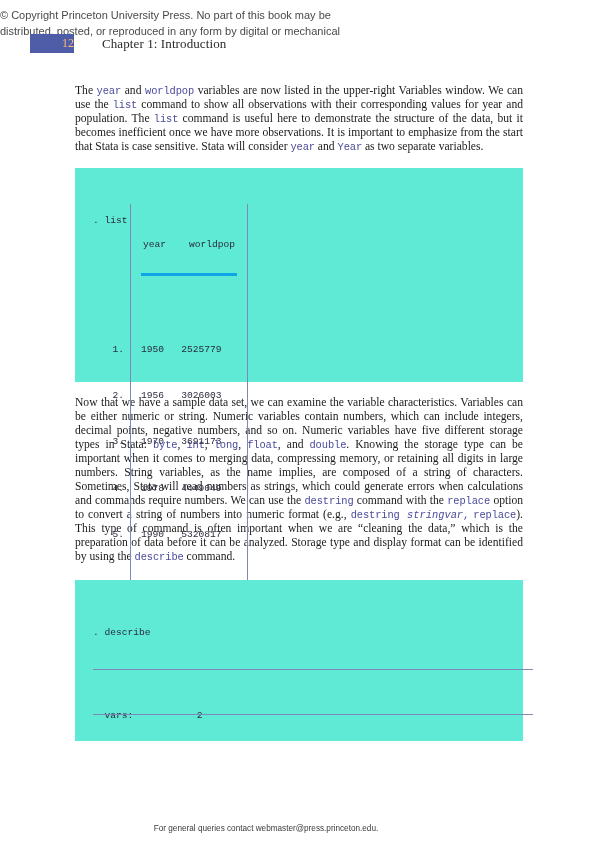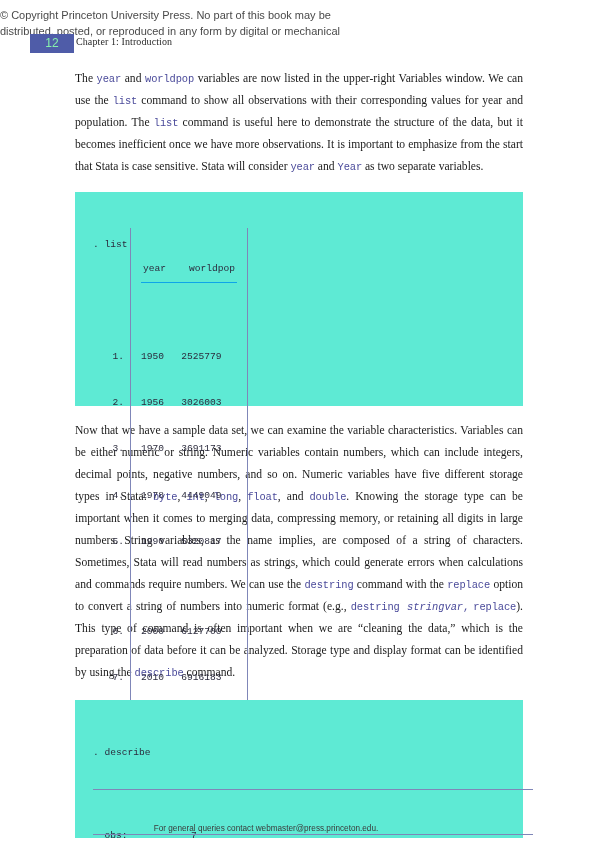--- a/index.html
+++ b/index.html
@@ -41,45 +41,45 @@
     width: 540px;
     height: 20px;
   }
   .folio-box {
     position: absolute;
     left: 0;
     top: 0;
     width: 44px;
     height: 19px;
     background: #4f5ca8;
-    color: #86efac;
-    font-family: Liberation Sans, sans-serif;
+    color: #fdba74;
+    font-family: Liberation Serif, serif;
     font-size: 12px;
     line-height: 19px;
-    text-align: center;
+    text-align: right;
   }
   .chaptitle {
     position: absolute;
-    left: 46px;
+    left: 72px;
     top: 2px;
-    font-size: 10px;
+    font-size: 13px;
     color: #2a2a2a;
     letter-spacing: 0.1px;
   }
   
   .content {
     position: absolute;
     left: 75px;
     top: 68px;
     width: 448px;
   }
   p.body {
-    margin: 0 0 0 0;
+    margin: 16px 0 0 0;
     font-size: 11.6px;
-    line-height: 22px;
+    line-height: 14px;
     text-align: justify;
     text-justify: inter-word;
     hyphens: auto;
   }
   code, .mono {
     font-family: "Liberation Mono", monospace;
     font-size: 10.4px;
     color: #4a4a9a;
     letter-spacing: -0.1px;
   }
@@ -107,42 +107,42 @@
   }
   .listtable {
     position: absolute;
     left: 55px;
     top: 36px;
     border-left: 1px solid #7f86b8;
     border-right: 1px solid #7f86b8;
     padding: 0 10px;
   }
   .listtable .hdr {
-    border-bottom: 1px solid #0ea5e9;
-    padding: 2px 2px 6px 2px;
+    border-bottom: 3px solid #0ea5e9;
+    padding: 2px 2px 21px 2px;
   }
   .listtable .rows {
     padding-top: 4px;
   }
   .rowline {
     white-space: pre;
   }
   .rownum {
     display: inline-block;
     width: 30px;
     text-align: right;
     margin-left: -47px;
     margin-right: 17px;
   }
   .gap {
     height: 13px;
   }
   .describeblock {
     margin-top: 16px;
-    height: 138px;
+    height: 161px;
     position: relative;
     padding: 14px 0 0 18px;
   }
   .desc-rule {
     position: absolute;
     left: 18px;
     width: 440px;
     height: 1px;
     background: #7f86b8;
   }
@@ -194,21 +194,20 @@
           <div class="rowline"><span class="rownum">7.</span><span>2010</span>   <span>6916183</span></div>
         </div>
       </div>
     </div>
 
     <p class="body" style="margin-top:14px"><span>Now that we have a sample data set, we can examine the variable characteristics. Variables can be either numeric or string. Numeric variables contain numbers, which can include integers, decimal points, negative numbers, and so on. Numeric variables have five different storage types in Stata: </span><code>byte</code><span>, </span><code>int</code><span>, </span><code>long</code><span>, </span><code>float</code><span>, and </span><code>double</code><span>. Knowing the storage type can be important when it comes to merging data, compressing memory, or retaining all digits in large numbers. String variables, as the name implies, are composed of a string of characters. Sometimes, Stata will read numbers as strings, which could generate errors when calculations and commands require numbers. We can use the </span><code>destring</code><span> command with the </span><code>replace</code><span> option to convert a string of numbers into numeric format (e.g., </span><code>destring </code><span class="codeit">stringvar</span><code>,</code> <code>replace</code><span>). This type of command is often important when we are “cleaning the data,” which is the preparation of data before it can be analyzed. Storage type and display format can be identified by using the </span><code>describe</code><span> command.</span></p>
 
     <div class="outblock describeblock">
       <div>. describe</div>
       <div style="height:6px"></div>
-      <div><span>  obs:</span>           <span>7</span></div>
       <div><span>  vars:</span>           <span>2</span></div>
       <div class="desc-rule top"></div>
       
       
       
       <div class="desc-rule bottom"></div>
       
       
       
     </div>

